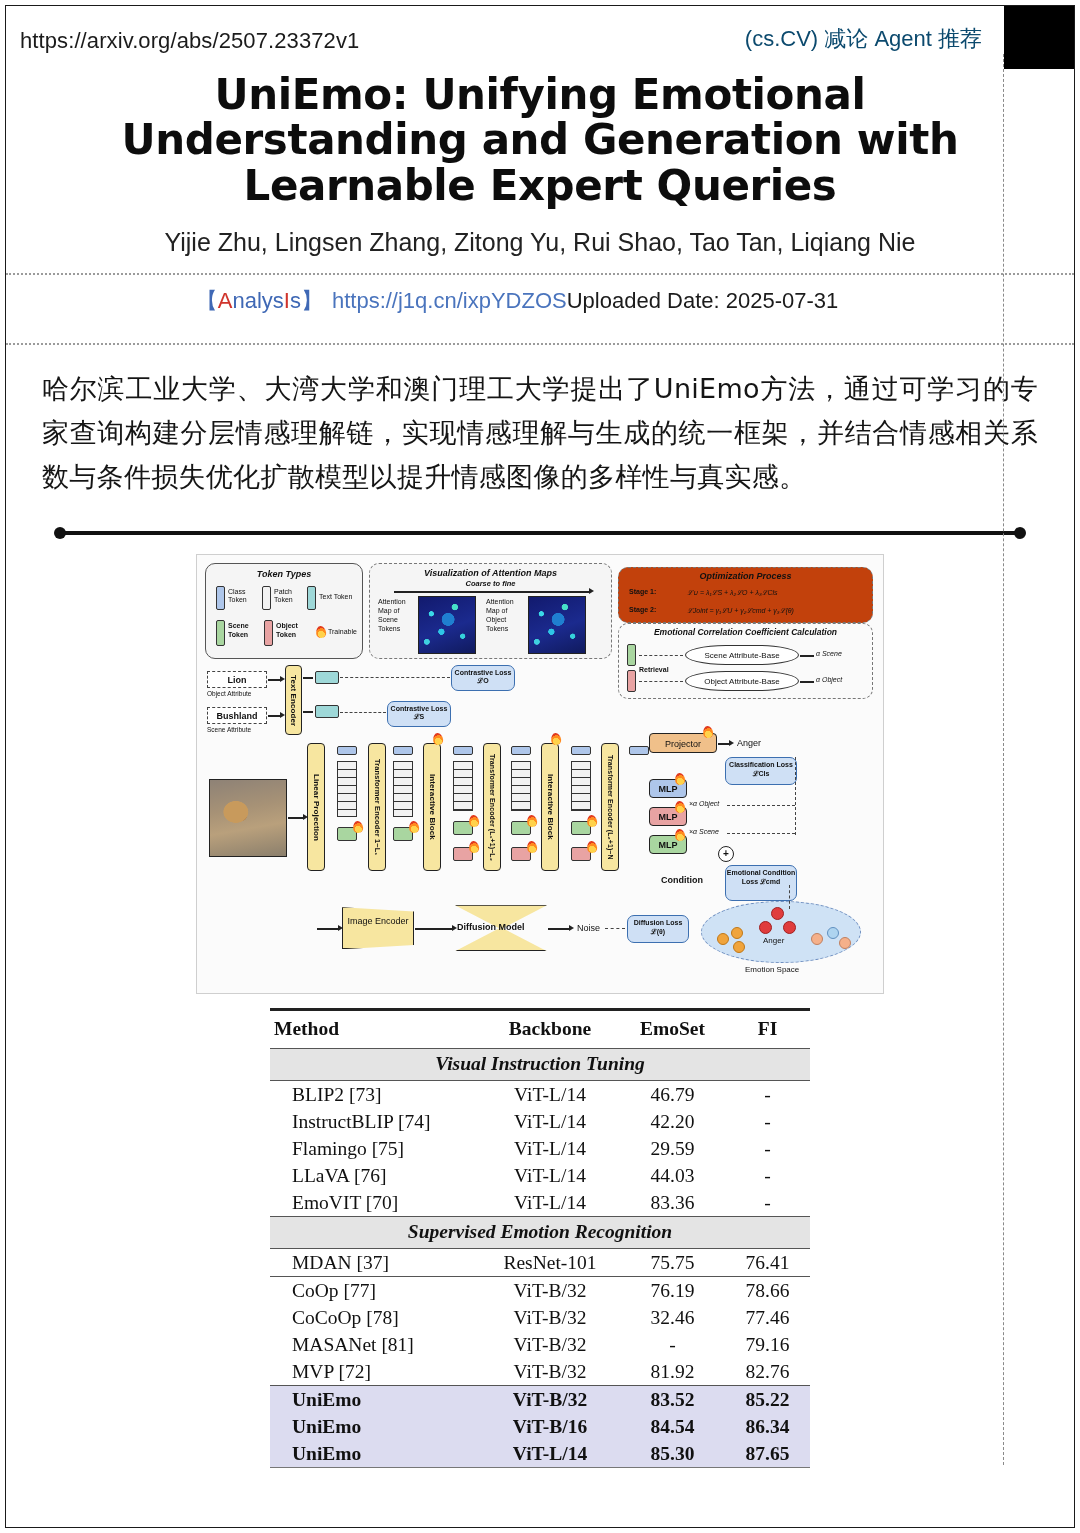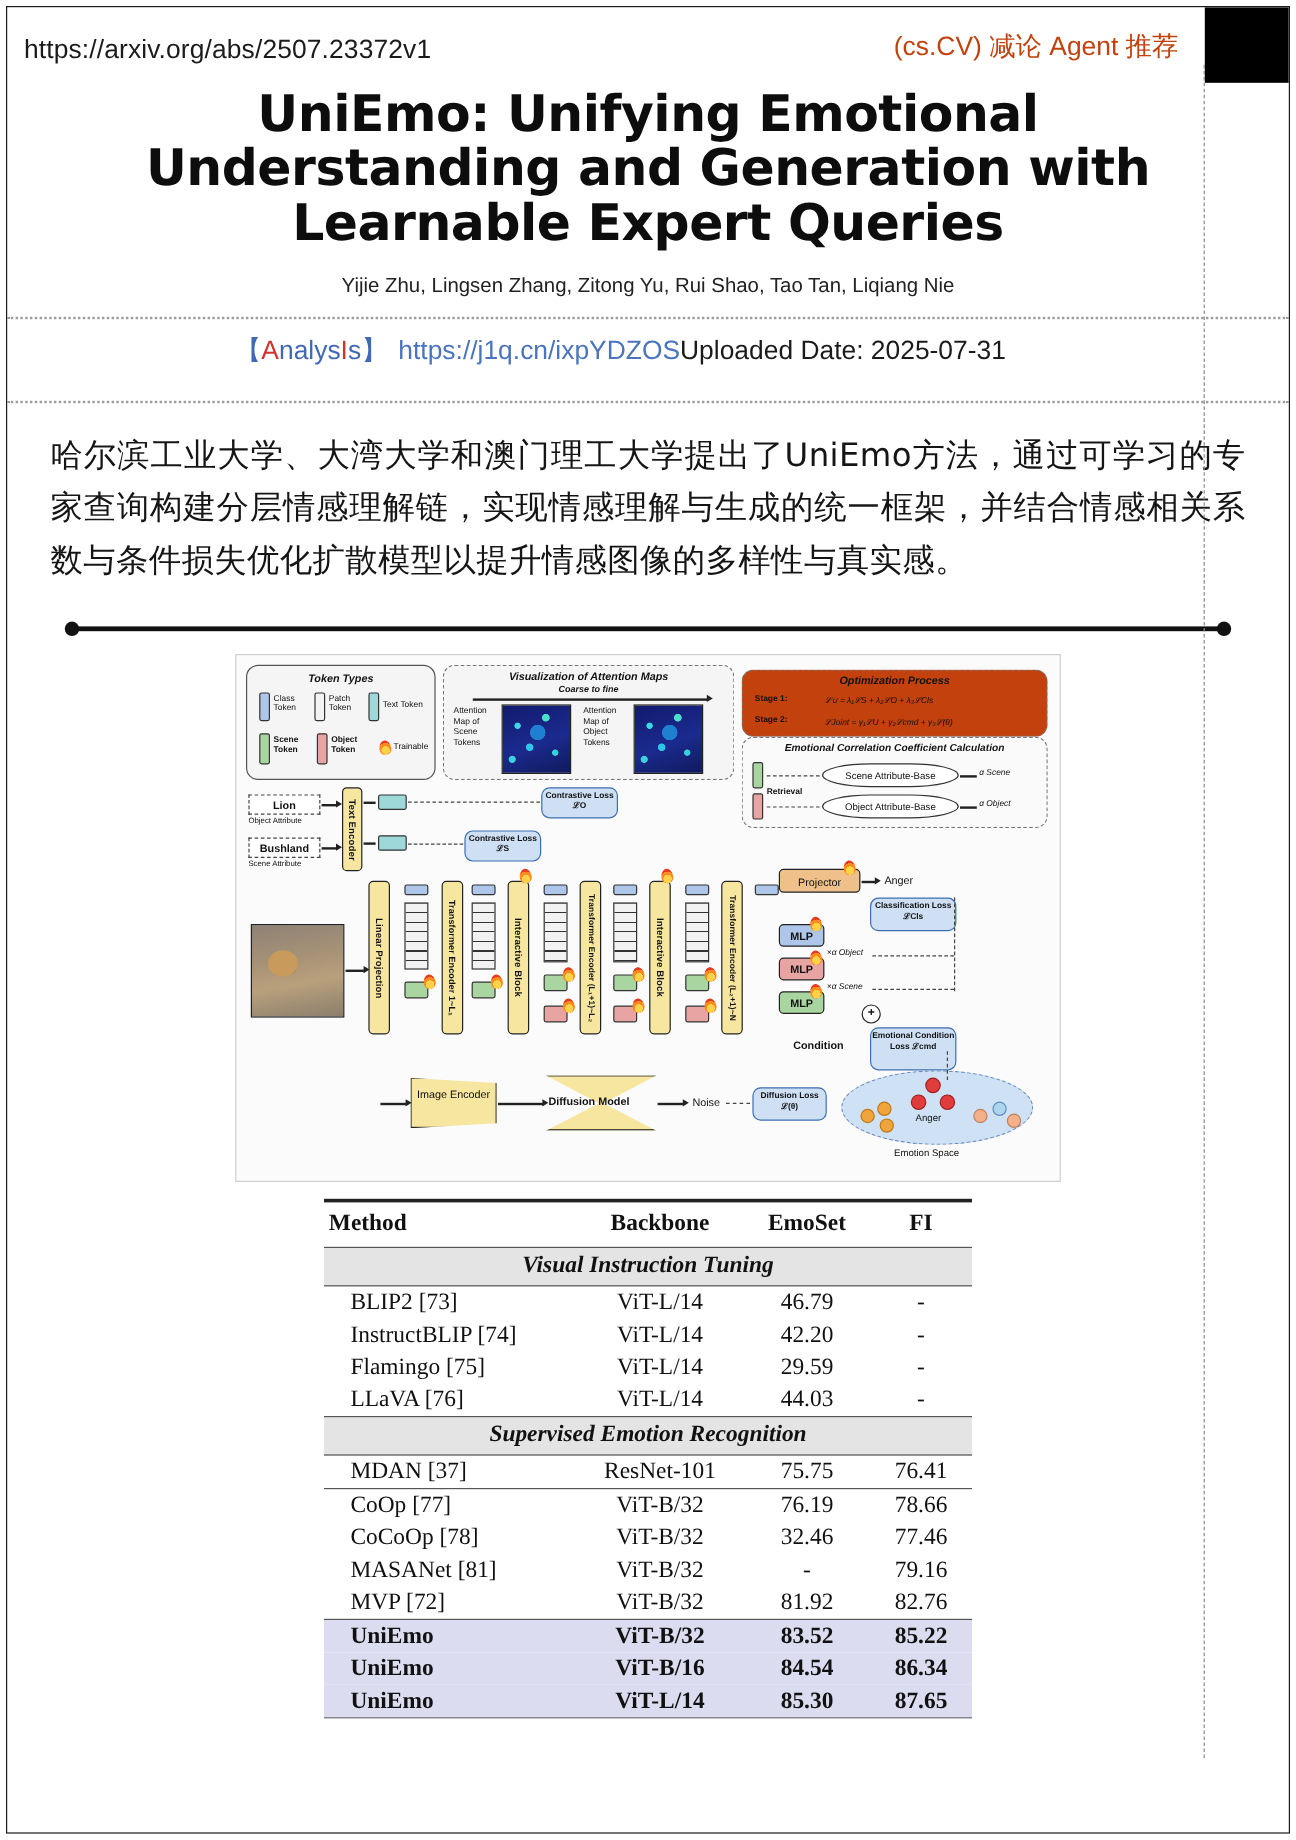--- a/index.html
+++ b/index.html
@@ -23,35 +23,35 @@
   .hdr {
     position: relative;
     height: 48px;
     padding: 0 14px;
     display: flex; align-items: flex-end; justify-content: space-between;
   }
   .hdr-url {
     font-size: 22px; letter-spacing: .1px; color: #1b1b1b; white-space: nowrap;
   }
   .hdr-right {
-    font-size: 22px; color: #c2410c; white-space: nowrap; padding-right: 78px;
+    font-size: 22px; color: #0c4a6e; white-space: nowrap; padding-right: 78px;
   }
   .blackbox {
     position: absolute; right: 0px; top: 0px; width: 70px; height: 63px;
     background: #000;
   }
   
   .title-wrap { padding: 18px 58px 0 58px; text-align: center; }
   .title {
     font-size: 42px; line-height: 1.08; font-weight: 800;
     letter-spacing: -0.4px; color: #0d0d0d;
     font-family: "DejaVu Sans", sans-serif;
   }
   .authors {
-    margin-top: 20px; font-size: 17px; color: #222; text-align:center;
+    margin-top: 20px; font-size: 25px; color: #222; text-align:center;
     font-family: "Liberation Sans", sans-serif;
   }
   
   .dashrule { border-top: 2px dotted #9b9b9b; margin: 16px 0 0 0; }
   .abar {
     display:flex; align-items:center; justify-content:center;
     padding: 11px 20px 11px 38px; position: relative;
   }
   .abar-left { font-size: 22px; white-space: nowrap; }
   .brk { color:#3f68b5; }
@@ -464,20 +464,26 @@
           <td class="c-back">ViT-L/14</td>
           <td class="c-emo">29.59</td>
           <td class="c-fi">-</td>
         </tr>
         <tr>
           <td class="c-method">LLaVA [76]</td>
           <td class="c-back">ViT-L/14</td>
           <td class="c-emo">44.03</td>
           <td class="c-fi">-</td>
         </tr>
+        <tr>
+          <td class="c-method">EmoVIT [70]</td>
+          <td class="c-back">ViT-L/14</td>
+          <td class="c-emo">83.36</td>
+          <td class="c-fi">-</td>
+        </tr>
 
         <tr class="mid-rule">
           <td class="sect" colspan="4">Supervised Emotion Recognition</td>
         </tr>
         <tr class="mid-rule">
           <td class="c-method">MDAN [37]</td>
           <td class="c-back">ResNet-101</td>
           <td class="c-emo">75.75</td>
           <td class="c-fi">76.41</td>
         </tr>

